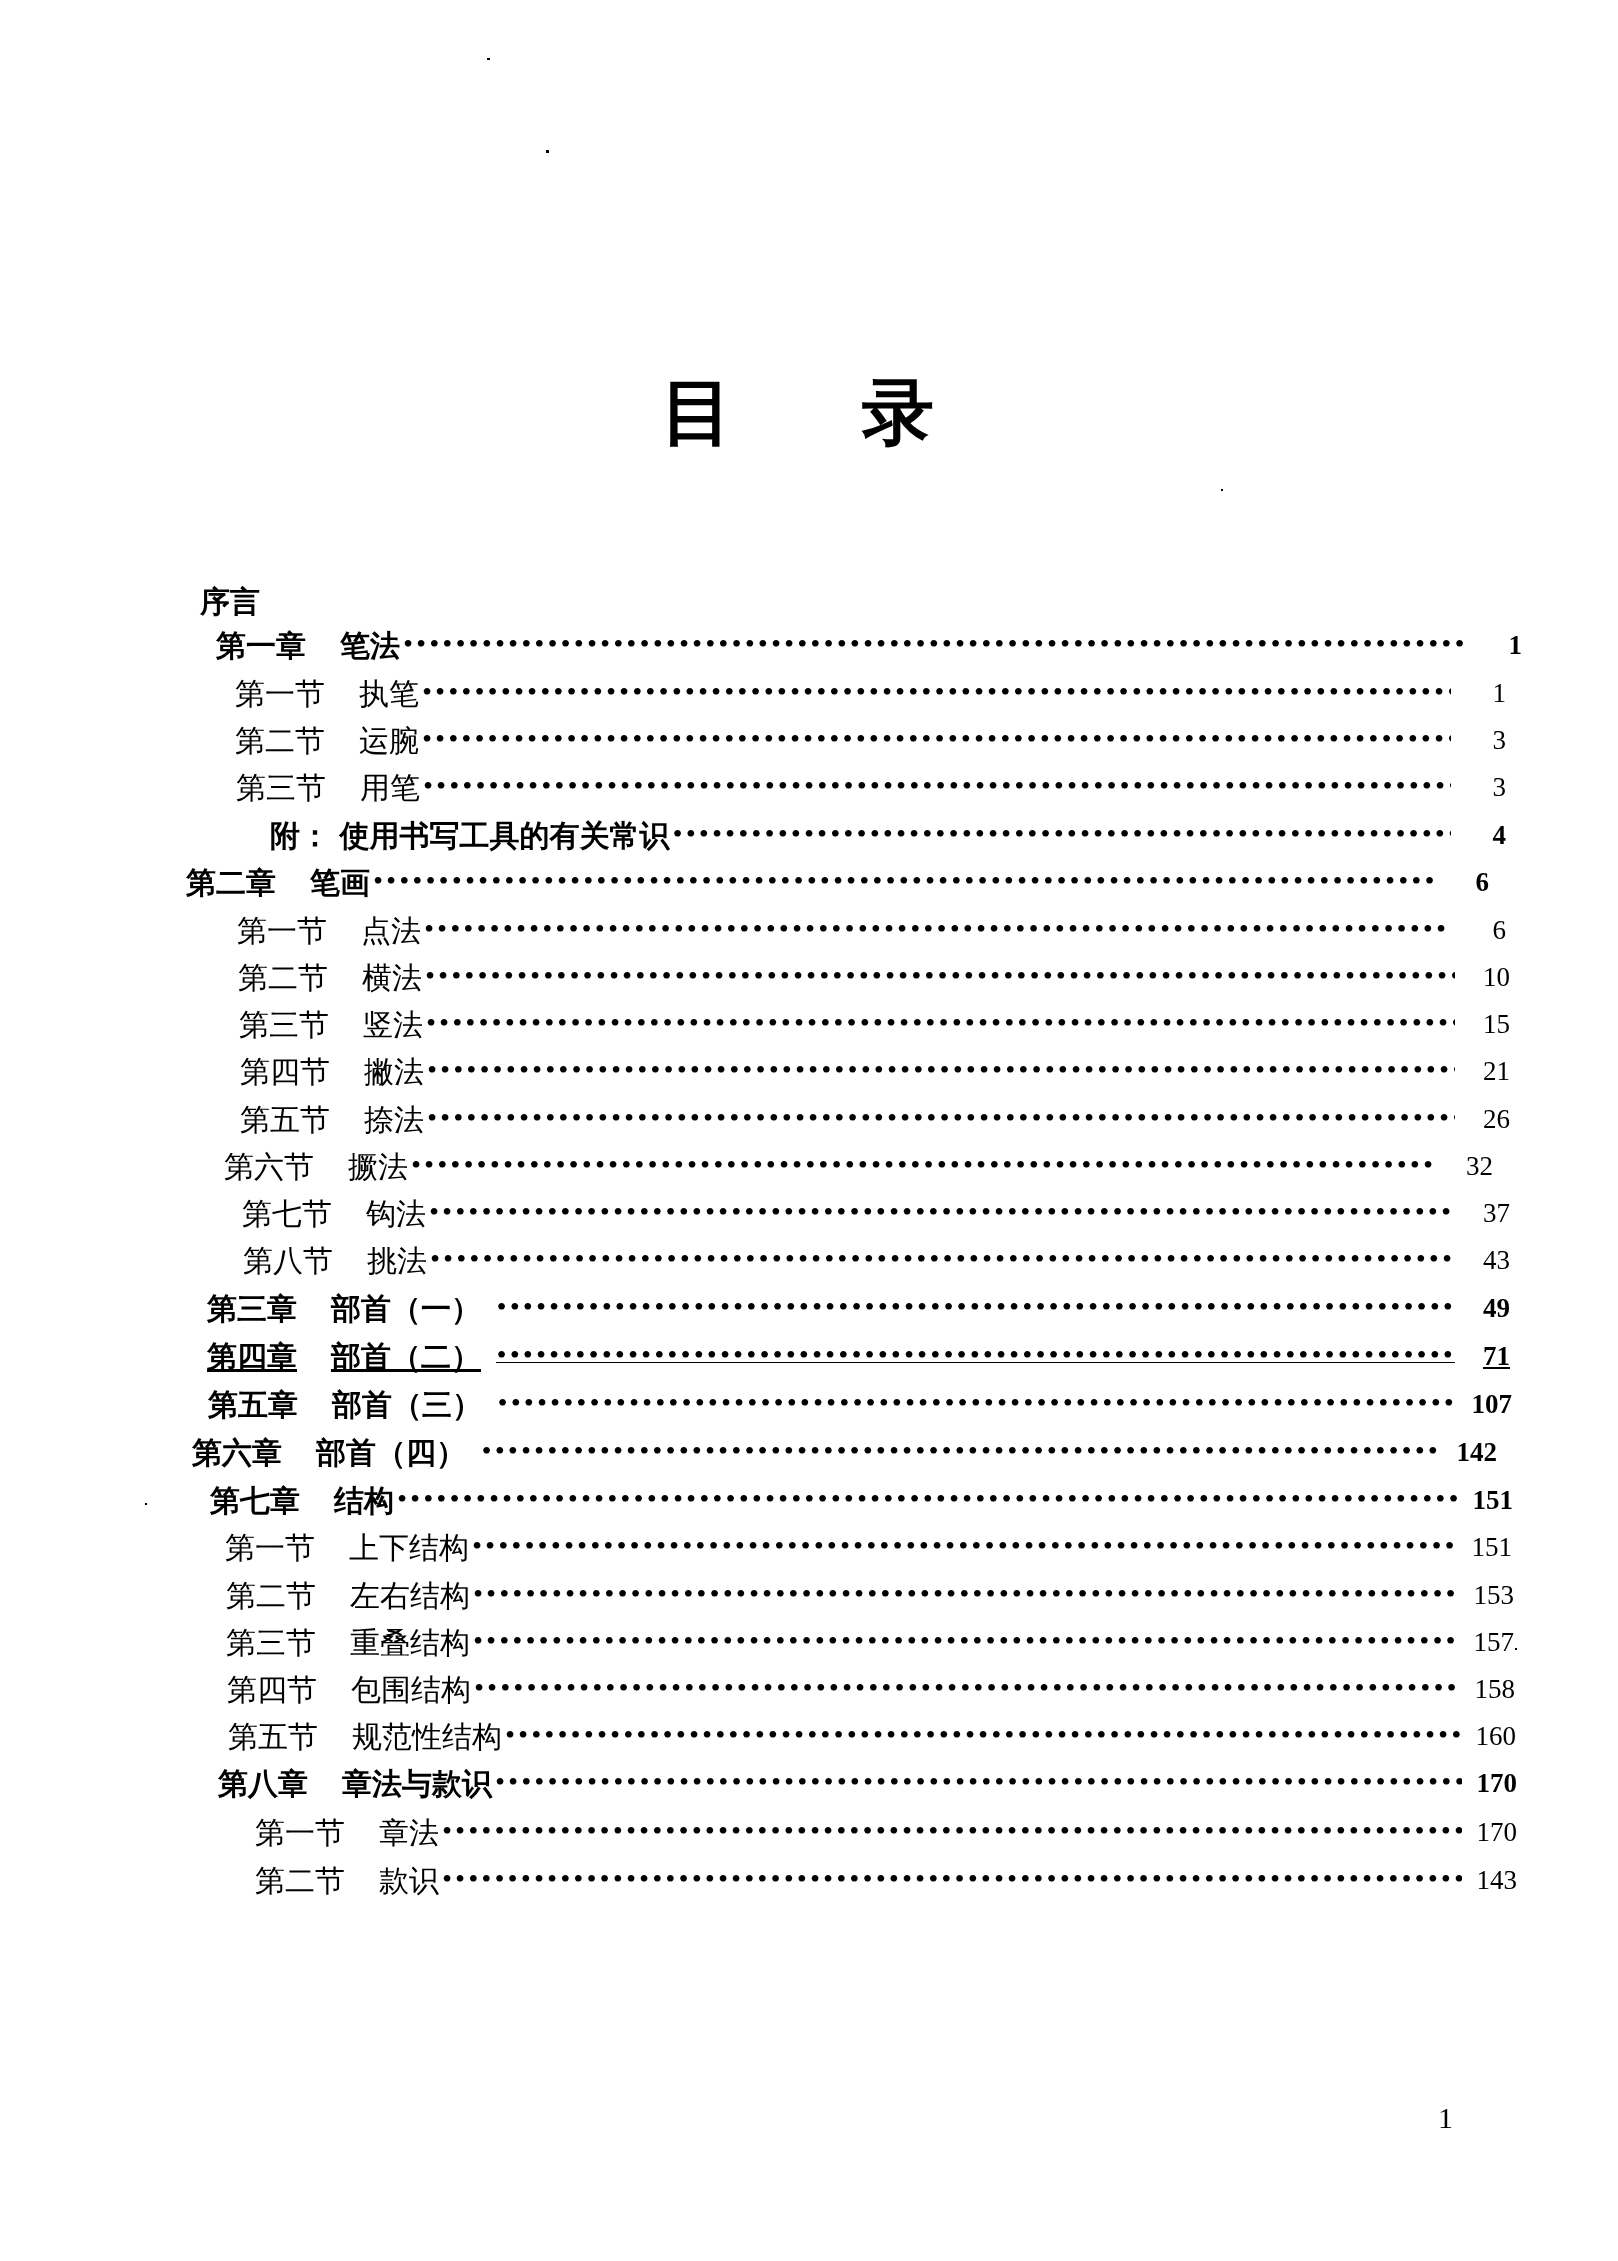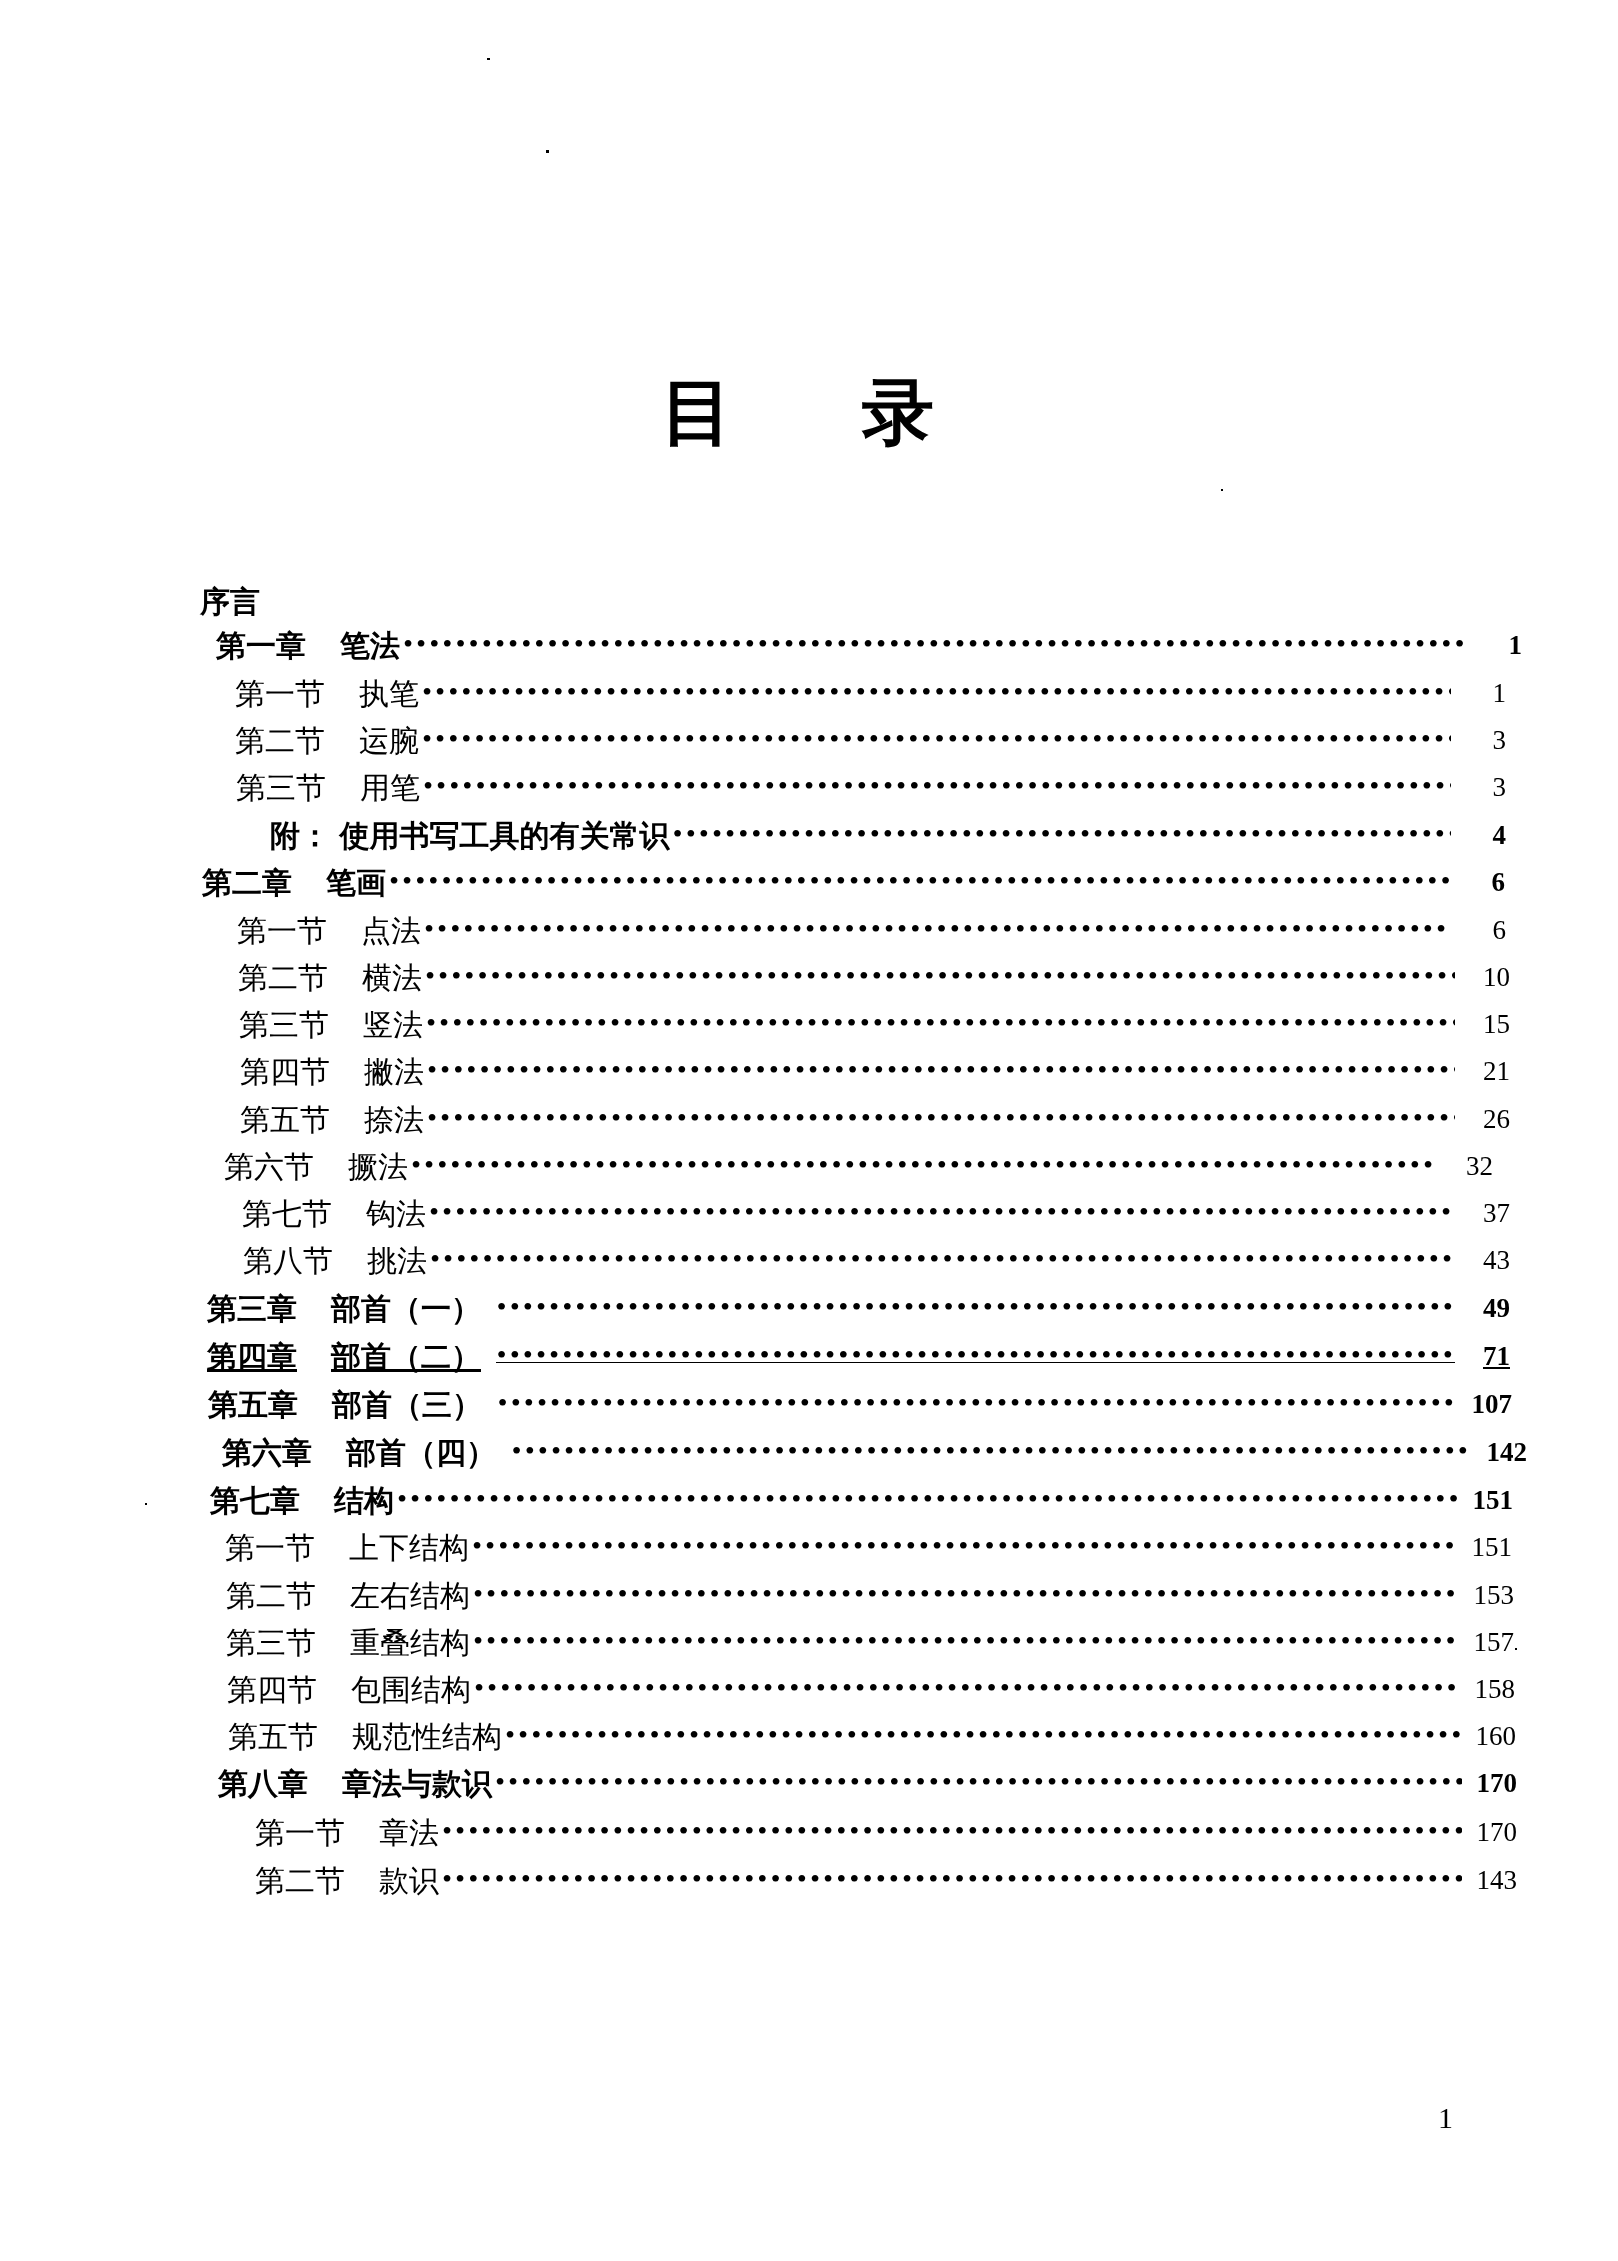--- a/index.html
+++ b/index.html
@@ -76,21 +76,21 @@
     <span class="page">3</span>
   </div>
   <div class="row appendix" style="left:246px;top:816px;width:1236px;">
     <span class="label">附：</span>
       <span class="gap" style="width:9.6px;"></span>
     <span class="text">使用书写工具的有关常识</span>
     <span class="leader">••••••••••••••••••••••••••••••••••••••••••••••••••••••••••••••••••••••••••••••••••••••••••••••••••••••••••••••••••••••••••••••••••••••••••••</span>
     <span class="page">4</span>
   </div>
 
-  <div class="row chapter" style="left:178px;top:863px;width:1303px;">
+  <div class="row chapter" style="left:162px;top:863px;width:1303px;">
     <span class="label">第二章</span>
       <span class="gap"></span>
     <span class="text">笔画</span>
     <span class="leader">••••••••••••••••••••••••••••••••••••••••••••••••••••••••••••••••••••••••••••••••••••••••••••••••••••••••••••••••••••••••••••••••••••••••••••</span>
     <span class="page">6</span>
   </div>
   <div class="row section" style="left:213px;top:911px;width:1269px;">
     <span class="label">第一节</span>
       <span class="gap"></span>
     <span class="text">点法</span>
@@ -161,21 +161,21 @@
     <span class="leader" style="margin-left:14.5px;">••••••••••••••••••••••••••••••••••••••••••••••••••••••••••••••••••••••••••••••••••••••••••••••••••••••••••••••••••••••••••••••••••••••••••••</span>
     <span class="page">71</span>
   </div>
   <div class="row chapter" style="left:184px;top:1385px;width:1304px;">
     <span class="label">第五章</span>
       <span class="gap"></span>
     <span class="text">部首（三）</span>
     <span class="leader" style="margin-left:14.5px;">••••••••••••••••••••••••••••••••••••••••••••••••••••••••••••••••••••••••••••••••••••••••••••••••••••••••••••••••••••••••••••••••••••••••••••</span>
     <span class="page">107</span>
   </div>
-  <div class="row chapter" style="left:198px;top:1433px;width:1305px;">
+  <div class="row chapter" style="left:168px;top:1433px;width:1305px;">
     <span class="label">第六章</span>
       <span class="gap"></span>
     <span class="text">部首（四）</span>
     <span class="leader" style="margin-left:14.5px;">••••••••••••••••••••••••••••••••••••••••••••••••••••••••••••••••••••••••••••••••••••••••••••••••••••••••••••••••••••••••••••••••••••••••••••</span>
     <span class="page">142</span>
   </div>
 
   <div class="row chapter" style="left:186px;top:1481px;width:1303px;align-items:flex-end;">
     <span class="label">第七章</span>
       <span class="gap"></span>

